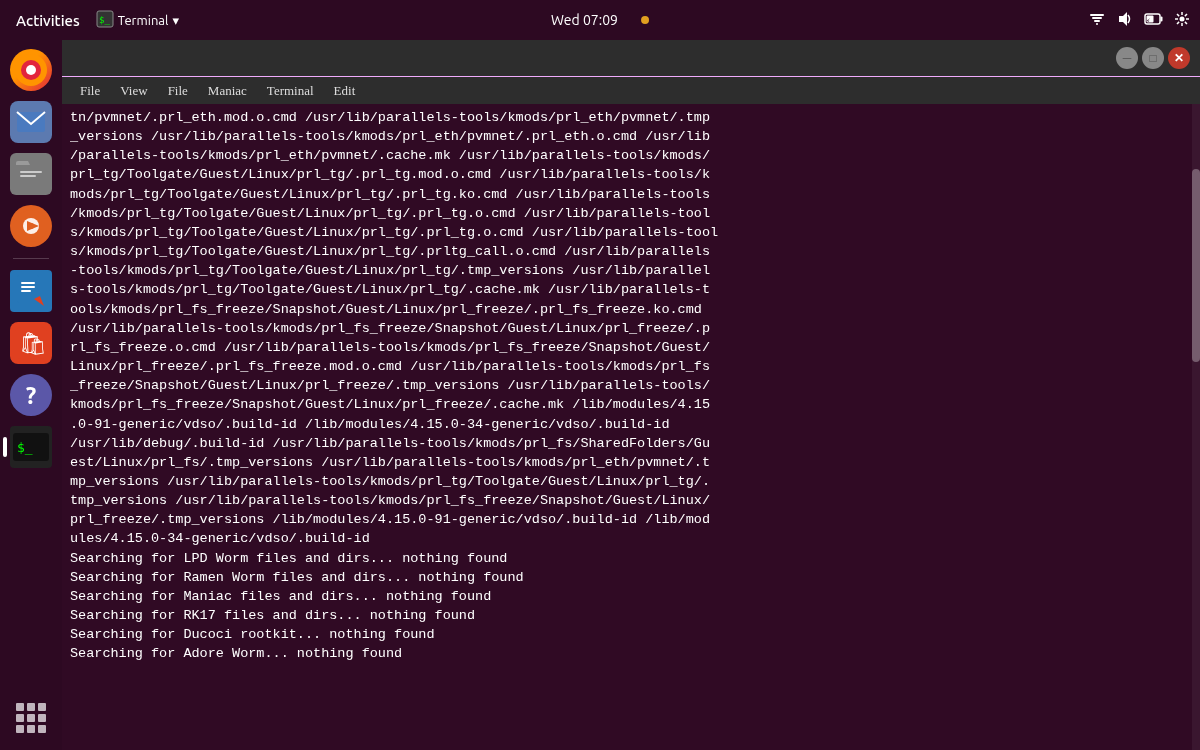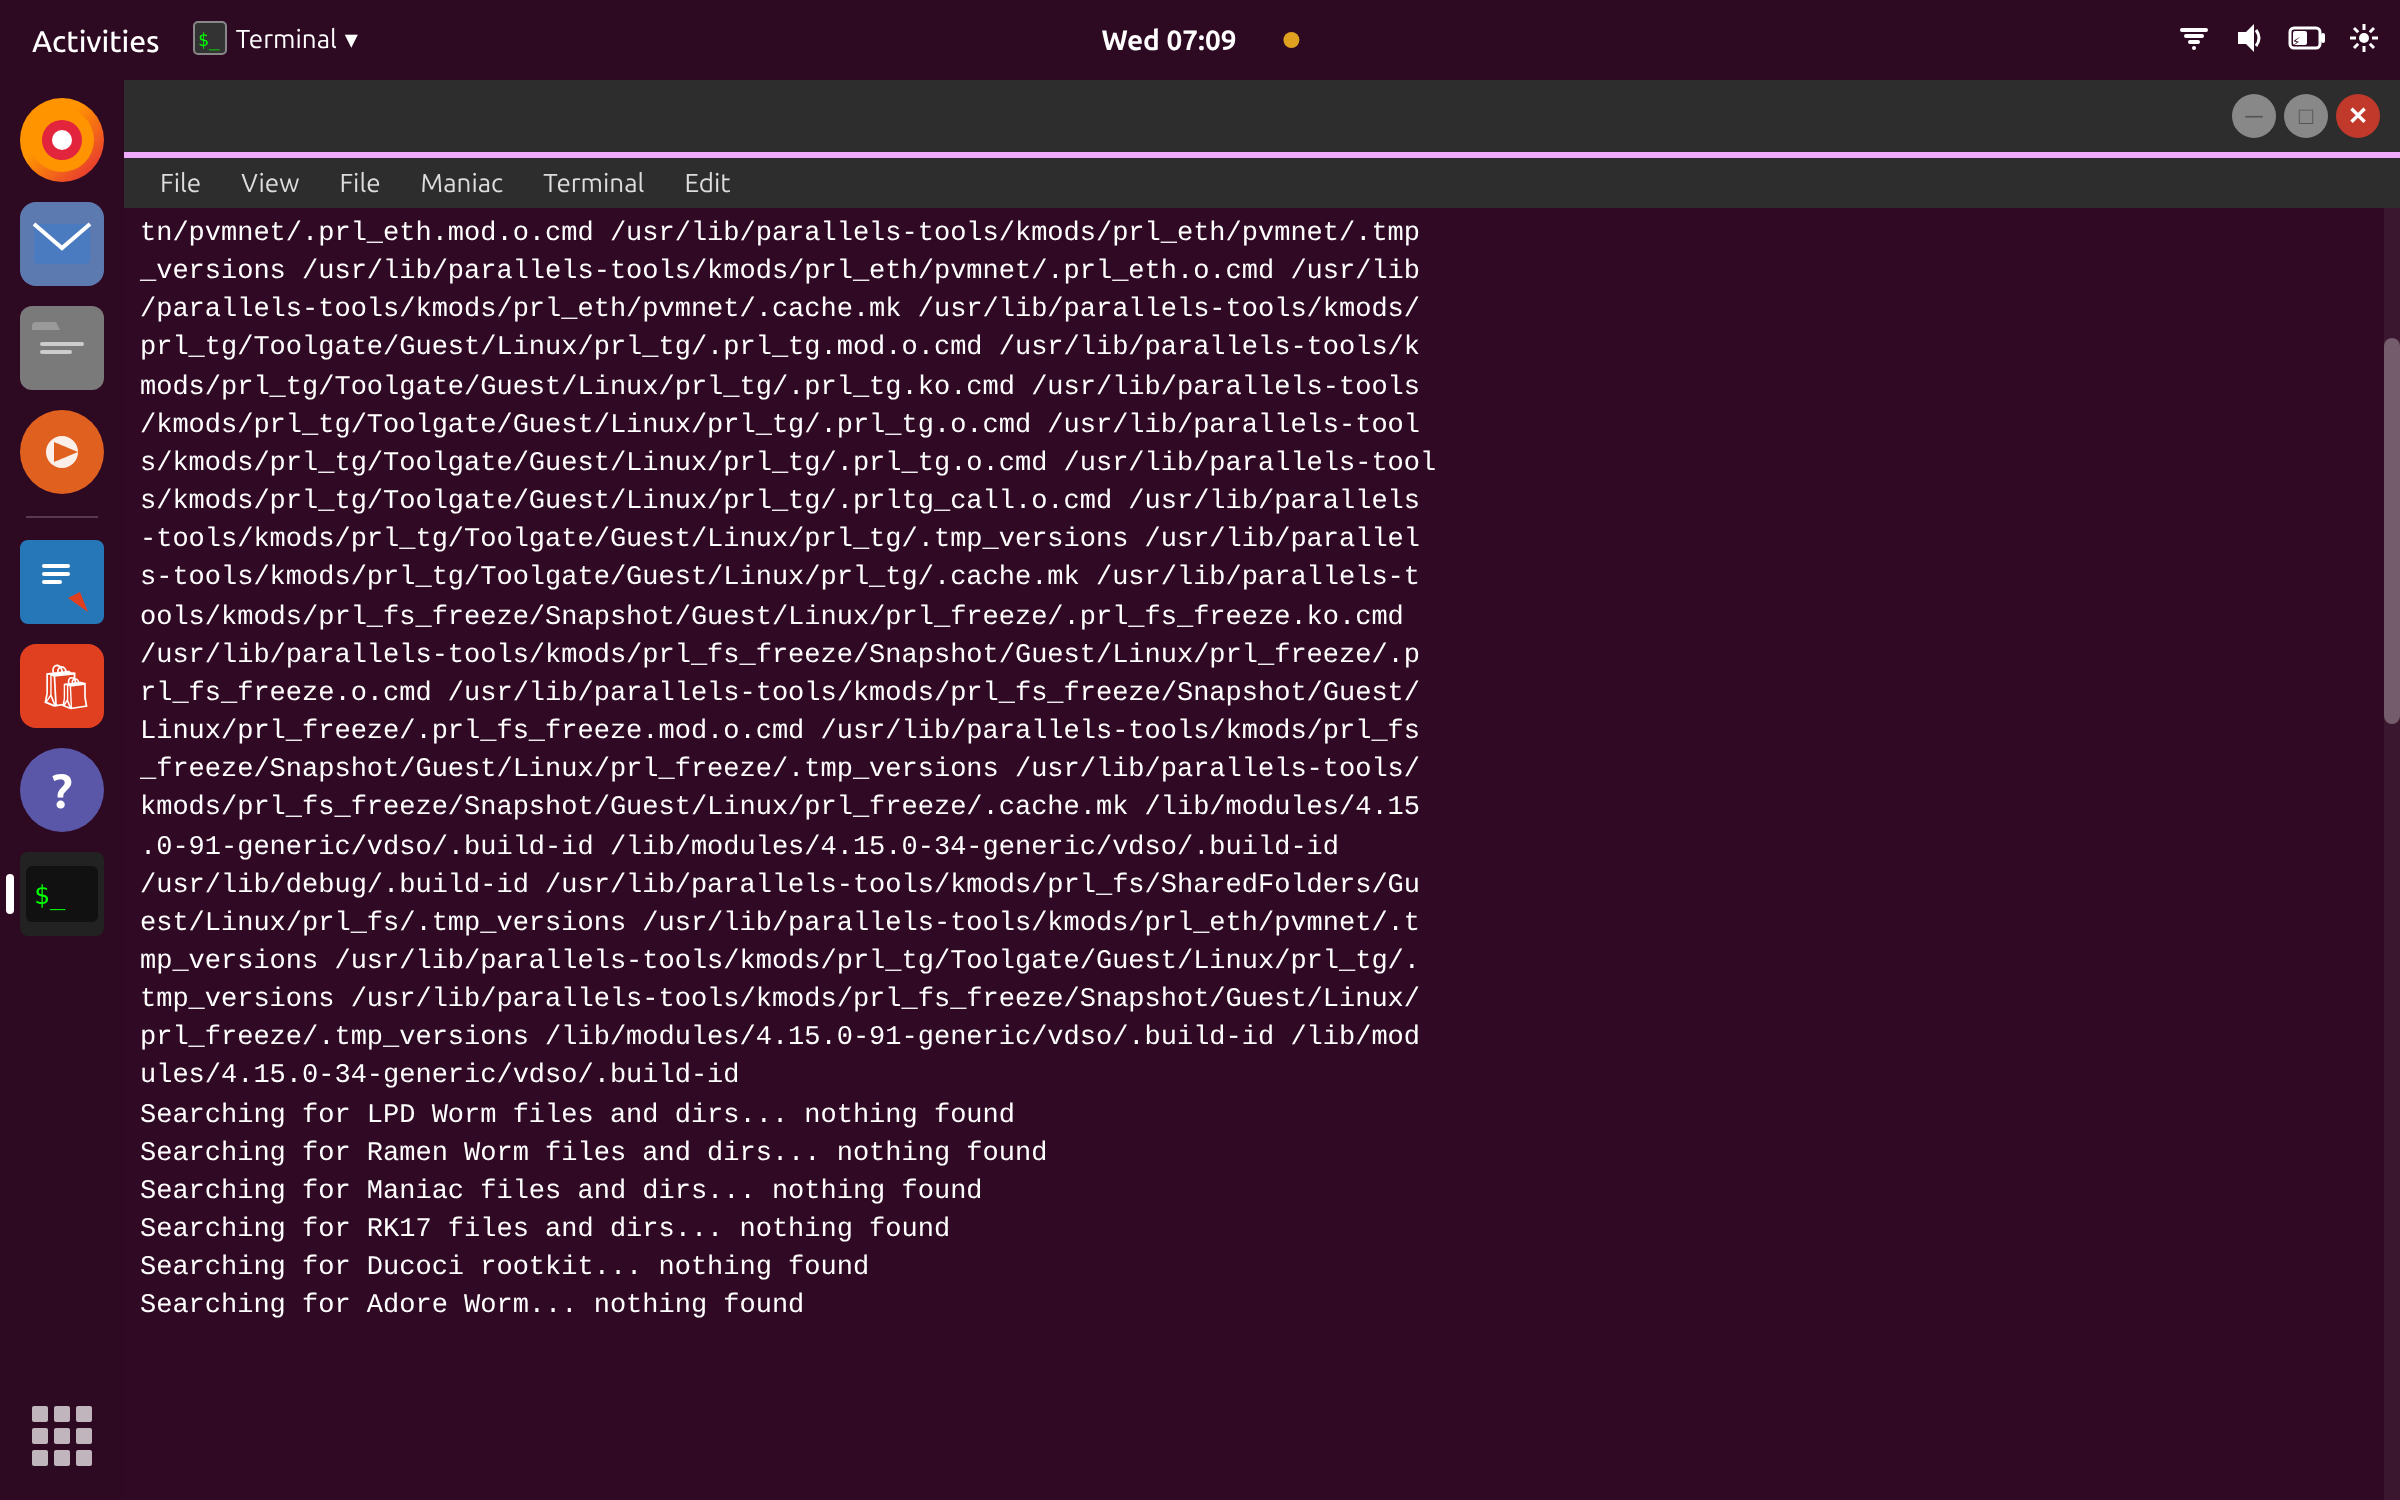--- a/index.html
+++ b/index.html
@@ -45,21 +45,20 @@
     }
     #system-bar-center {
       position: absolute;
       left: 50%;
       transform: translateX(-50%);
       display: flex;
       align-items: center;
       gap: 23px;
       font-size: 14px;
       color: #fff;
-      font-weight: bold;
     }
     #clock-dot {
       width: 8px;
       height: 8px;
       background: #e0a020;
       border-radius: 50%;
       display: inline-block;
     }
     #system-bar-right {
       display: flex;
@@ -186,21 +185,22 @@
 
     
     #terminal-menu {
       background: #2d2d2d;
       height: 28px;
       display: flex;
       align-items: center;
       padding: 0 8px;
       gap: 0;
       flex-shrink: 0;
-      border-top: 3px solid #f0abfc;
+      border-top: 1px solid #f0abfc;
+      font-family: Liberation Serif, serif;
     }
     .menu-item {
       color: #ddd;
       font-size: 13px;
       padding: 2px 10px;
       cursor: pointer;
       border-radius: 3px;
     }
 
     

